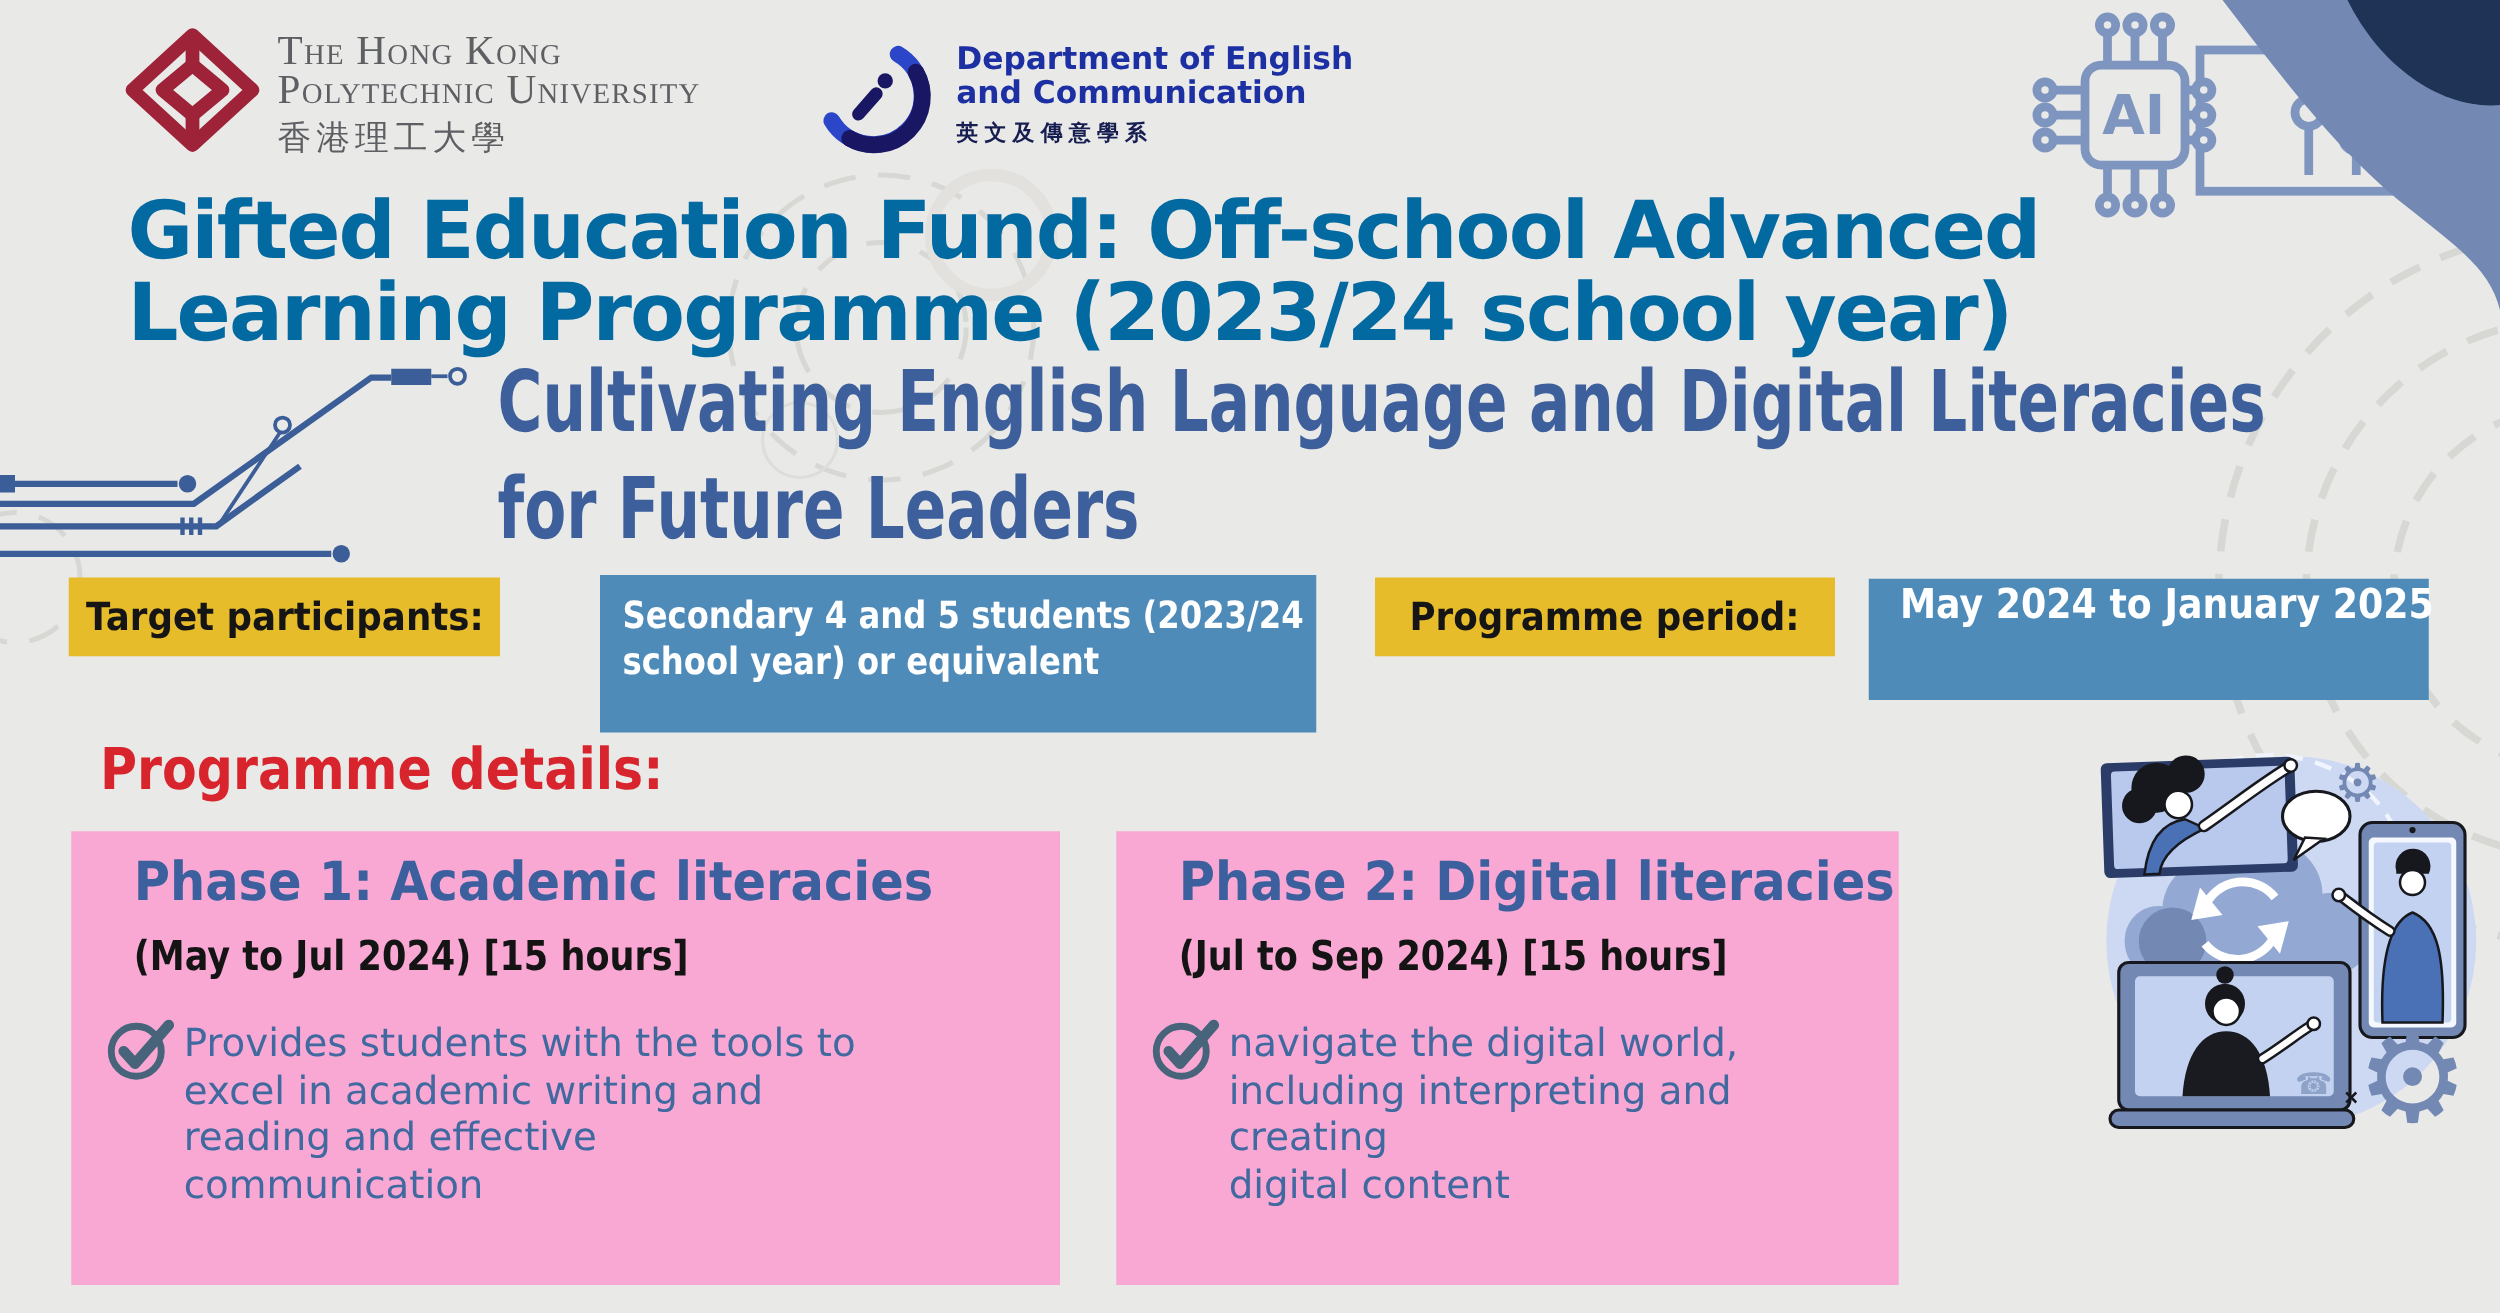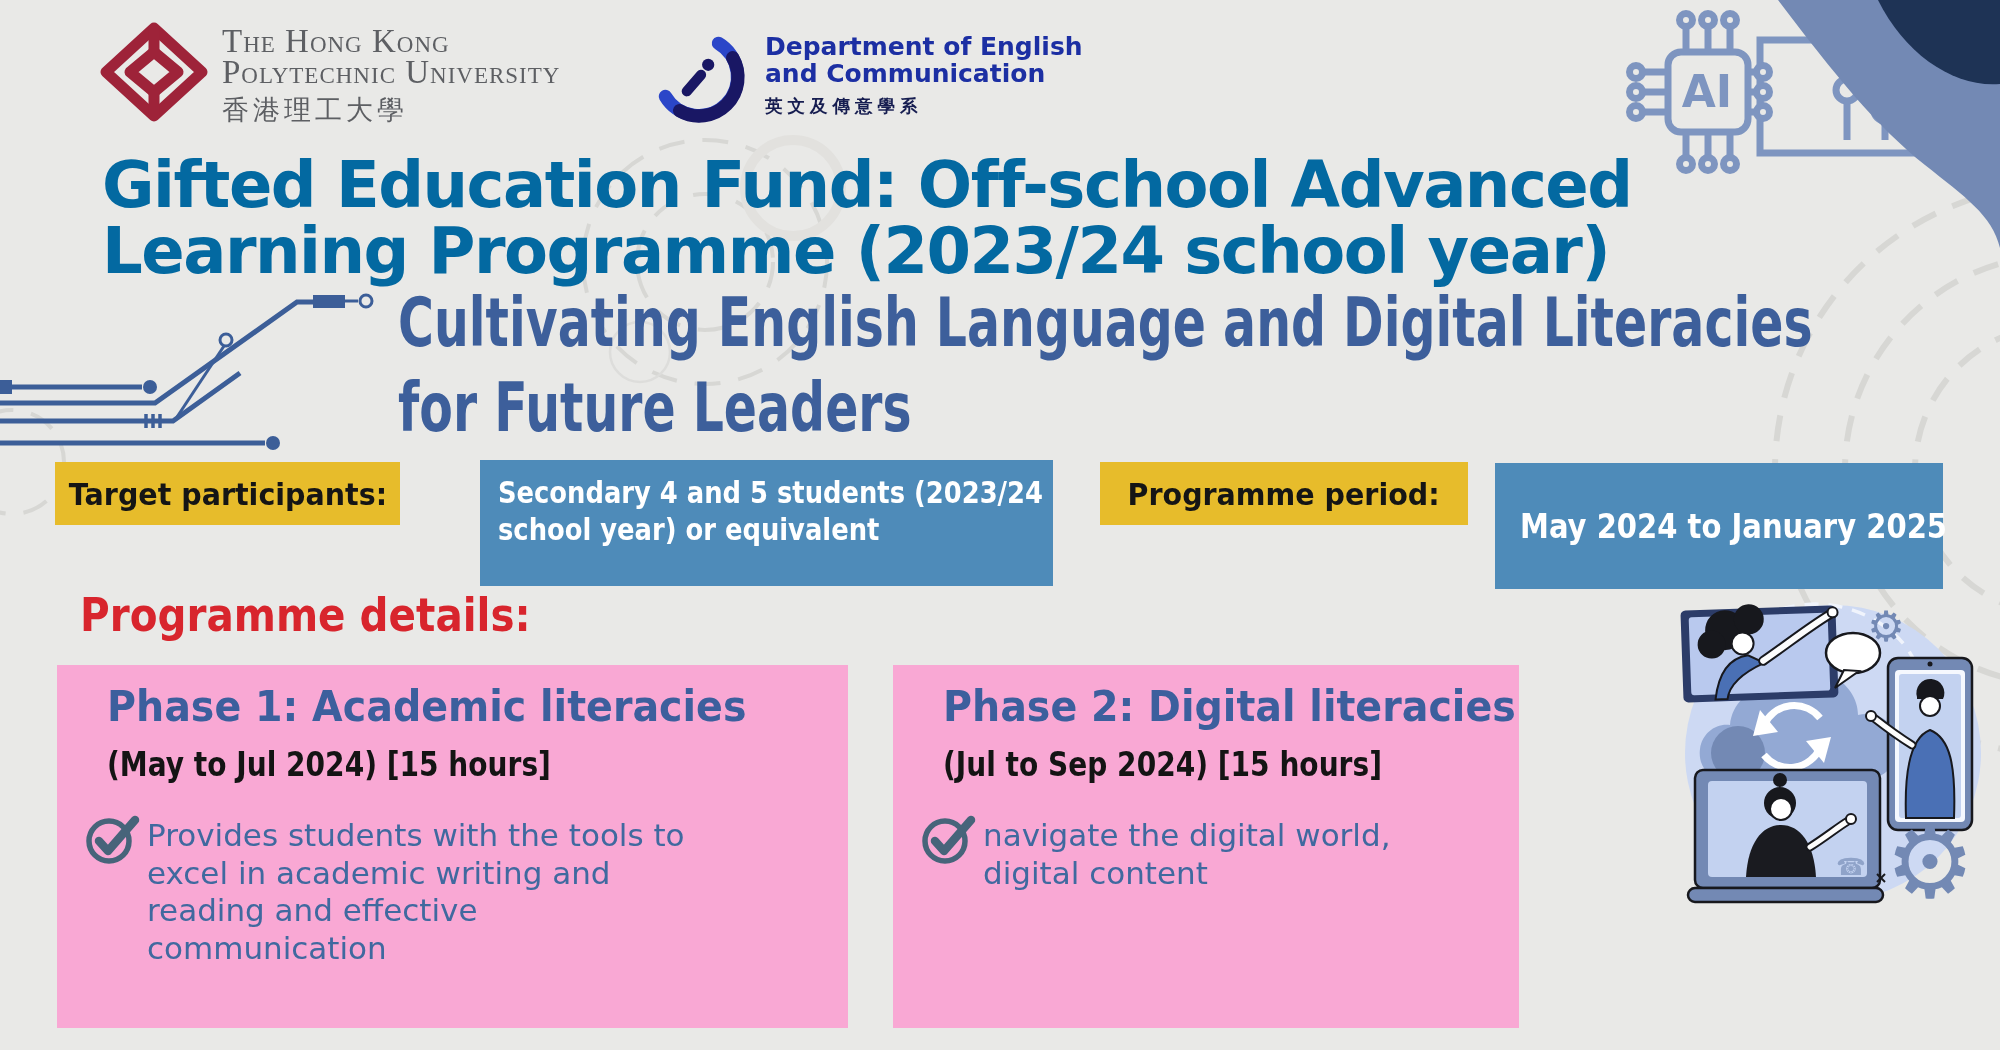--- a/index.html
+++ b/index.html
@@ -28,21 +28,21 @@
 
   
   .lbl{background:#e7bc2b;color:#151515;font-weight:bold;font-size:31px;z-index:2;
        display:flex;align-items:center;justify-content:center;}
   .lbl .cond{display:inline-block;transform:scaleX(.92);white-space:nowrap;}
   .val{background:#4e8bb9;color:#ffffff;font-weight:bold;z-index:2;}
   .target-label{left:55px;top:462px;width:345px;height:63px;}
   .target-value{left:480px;top:460px;width:573px;height:126px;font-size:30px;line-height:37px;padding:14px 0 0 18px;box-sizing:border-box;}
   .target-value .cond{display:inline-block;transform:scaleX(.86);transform-origin:left center;white-space:nowrap;}
   .period-label{left:1100px;top:462px;width:368px;height:63px;}
-  .period-value{left:1495px;top:463px;width:448px;height:126px;font-size:33px;display:flex;align-items:center;padding-left:25px;box-sizing:border-box;}
+  .period-value{left:1495px;top:463px;width:448px;height:97px;font-size:33px;display:flex;align-items:flex-start;padding-left:25px;box-sizing:border-box;}
   .period-value .cond{display:inline-block;transform:scaleX(.88);transform-origin:left center;white-space:nowrap;}
 
   
   .details-heading{left:80px;top:588px;z-index:2;color:#d8252d;font-weight:800;font-size:46px;}
   .details-heading .cond{display:inline-block;transform:scaleX(.88);transform-origin:left center;white-space:nowrap;}
 
   .phase-card{top:665px;width:791px;height:363px;background:#f9a8d4;z-index:2;}
   .card-1{left:57px;}
   .card-2{left:893px;width:626px;}
   .phase-title{position:absolute;left:50px;top:16px;color:#3c5f9d;font-weight:800;font-size:43px;
@@ -205,20 +205,21 @@
 
   <div class="abs phase-card card-2">
     <div class="phase-title">Phase 2: Digital literacies</div>
     <div class="phase-period">(Jul to Sep 2024) [15 hours]</div>
     <svg class="check-icon" width="58" height="54" viewBox="0 0 58 54">
       <circle cx="24" cy="30" r="20" fill="none" stroke="#47647a" stroke-width="5.5"></circle>
       <path d="M14,30 L23,40 L50,9" fill="none" stroke="#47647a" stroke-width="8.5" stroke-linecap="round" stroke-linejoin="round"></path>
     </svg>
     <div class="phase-desc">
       <div>navigate the digital world,</div>
+      <div>including interpreting and creating</div>
       <div>digital content</div>
     </div>
   </div>
 
   <svg class="abs illustration" width="332" height="332" viewBox="0 0 332 332">
 
     <circle cx="165" cy="178" r="148" fill="#cdd9f3"></circle>
 
     <path d="M70,55 C120,20 180,20 225,58 C242,73 250,90 253,106" fill="none" stroke="#f0f4fc" stroke-width="3.5" stroke-dasharray="14 10"></path>
     <text x="218" y="66" text-anchor="middle" font-family="DejaVu Sans, sans-serif" font-size="42" fill="#7389b4">⚙</text>

